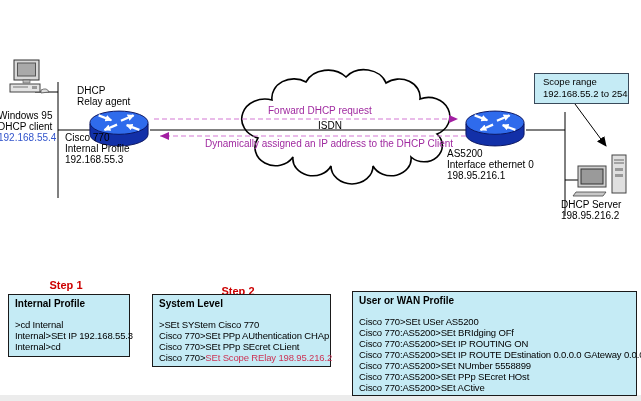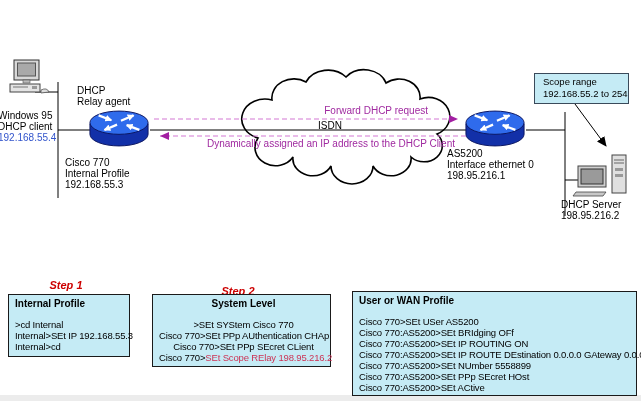--- a/index.html
+++ b/index.html
@@ -3,23 +3,23 @@
 <meta charset="utf-8">
 <style>
   html,body{margin:0;padding:0;background:#fff;}
   #canvas{position:relative;width:641px;height:401px;background:#ffffff;overflow:hidden;
           font-family:"Liberation Sans",sans-serif;}
   #wires{position:absolute;left:0;top:0;z-index:1;pointer-events:none;}
   .lbl{position:absolute;z-index:2;font-size:10px;line-height:11px;color:#000;
        white-space:nowrap;}
   .blue{color:#3355CC;}
   .purple{position:absolute;z-index:2;font-size:10px;line-height:11px;color:#A02AA0;
-          text-align:right;white-space:nowrap;}
+          text-align:left;white-space:nowrap;}
   .stepLabel{position:absolute;z-index:2;font-size:11px;font-weight:bold;color:#CC0000;
-             text-align:center;white-space:nowrap;font-style:italic;}
+             text-align:center;white-space:nowrap;}
   .stepBox{position:absolute;z-index:2;background:#C5EBF5;border:1px solid #1a1a1a;
            box-sizing:border-box;padding:3px 2px 0 6px;}
   .boxTitle{font-size:10px;font-weight:bold;color:#000;margin-bottom:10px;white-space:nowrap;}
   .cmd{font-size:9.5px;line-height:11px;color:#000;letter-spacing:-0.15px;white-space:nowrap;}
   .cmdRed{color:#CC3355;}
   .scopeBox{position:absolute;z-index:2;background:#C5EBF5;border:1px solid #3A4A5A;
             box-sizing:border-box;left:534px;top:73px;width:95px;height:31px;
             padding:2px 18px 0 8px;}
   .scopeBox div{font-size:9.5px;line-height:12px;color:#000;white-space:nowrap;}
   #bottomStrip{position:absolute;left:0;top:395px;width:641px;height:6px;background:#ECECEC;z-index:0;}
@@ -105,21 +105,21 @@
     <div>Windows 95</div>
     <div>DHCP client</div>
     <div class="blue">192.168.55.4</div>
   </div>
 
   <div class="lbl" style="left:77px;top:85px;width:80px;">
     <div>DHCP</div>
     <div>Relay agent</div>
   </div>
 
-  <div class="lbl" style="left:65px;top:157px;width:100px;">
+  <div class="lbl" style="left:65px;top:132px;width:100px;">
     <div>Cisco 770</div>
     <div>Internal Profile</div>
     <div>192.168.55.3</div>
   </div>
 
   <div class="purple" style="left:268px;top:105px;width:160px;">Forward DHCP request</div>
   <div class="lbl" style="left:318px;top:120px;width:60px;">ISDN</div>
   <div class="purple" style="left:205px;top:138px;width:250px;">Dynamically assigned an IP address to the DHCP Client</div>
 
   <div class="lbl" style="left:447px;top:148px;width:100px;">
@@ -140,21 +140,21 @@
 
   <div class="stepLabel" style="left:26px;top:279px;width:80px;">Step 1</div>
   <div class="stepBox" style="left:8px;top:294px;width:122px;height:63px;">
     <div class="boxTitle">Internal Profile</div>
     <div class="cmd">&gt;cd Internal</div>
     <div class="cmd">Internal&gt;SEt IP 192.168.55.3</div>
     <div class="cmd">Internal&gt;cd</div>
   </div>
 
   <div class="stepLabel" style="left:198px;top:285px;width:80px;">Step 2</div>
-  <div class="stepBox" style="left:152px;top:294px;width:179px;height:73px;text-align:center;">
+  <div class="stepBox" style="left:152px;top:294px;width:179px;height:73px;">
     <div class="boxTitle">System Level</div>
     <div class="cmd">&gt;SEt SYStem Cisco 770</div>
     <div class="cmd">Cisco 770&gt;SEt PPp AUthentication CHAp</div>
     <div class="cmd">Cisco 770&gt;SEt PPp SEcret CLient</div>
     <div class="cmd"><span>Cisco 770&gt;</span><span class="cmdRed">SEt Scope RElay 198.95.216.2</span></div>
   </div>
 
   <div class="stepLabel" style="left:460px;top:289px;width:80px;text-align:center;">Step 3</div>
   <div class="stepBox" style="left:352px;top:291px;width:285px;height:105px;">
     <div class="boxTitle">User or WAN Profile</div>

